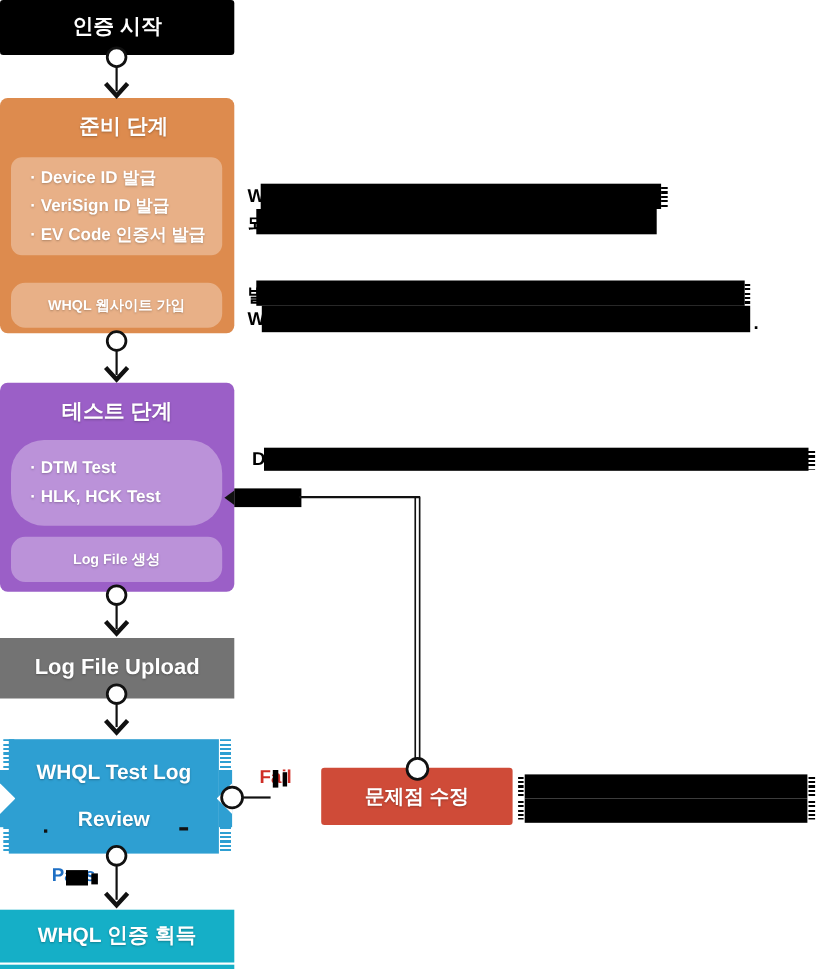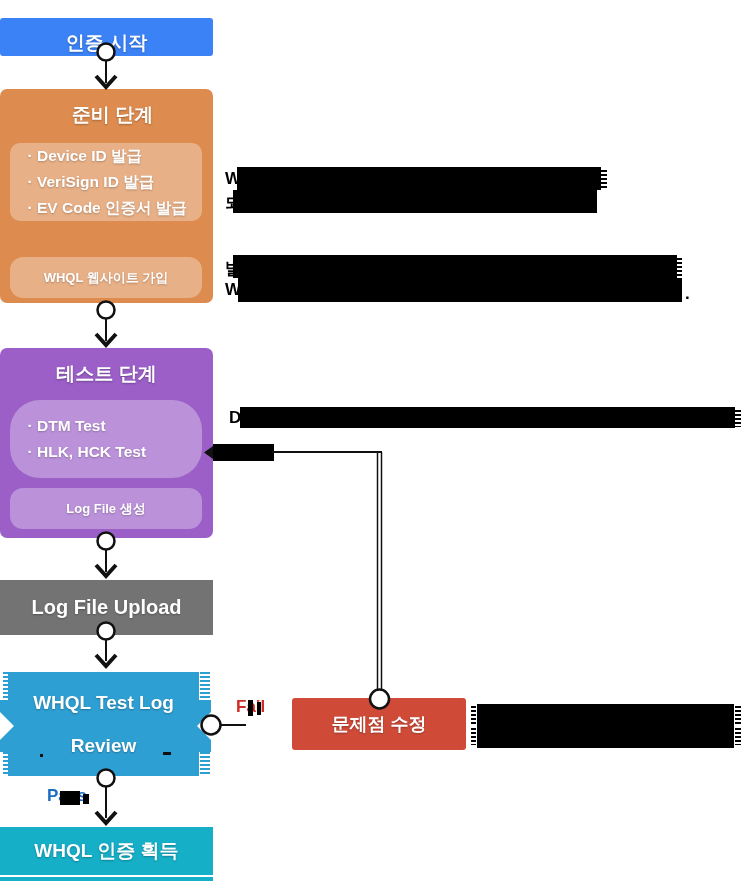--- a/index.html
+++ b/index.html
@@ -1,36 +1,36 @@
 <!DOCTYPE html>
 <html><head>
 <meta charset="utf-8">
 <style>
   * { margin:0; padding:0; box-sizing:border-box; }
   body { background:#fff; font-family:"Liberation Sans", sans-serif; }
   #canvas { position:relative; width:746px; height:881px; background:#fff; overflow:hidden; }
 
   .node { position:absolute; color:#fff; font-weight:bold; text-align:center;
           text-shadow:0 1px 2px rgba(0,0,0,0.28); }
-  .node-start  { left:0; top:18px;   width:213px; height:38px;  line-height:50px; font-size:19px; background:#3b82f6; border-radius:3px; }
+  .node-start  { left:0; top:0;   width:213px; height:50px;  line-height:50px; font-size:19px; background:#000000; border-radius:3px; }
   .node-prep   { left:0; top:89px;  width:213px; height:214px; background:#dd8b4e; border-radius:7px;padding-left:12px; }
   .node-test   { left:0; top:348px; width:213px; height:190px; background:#9b5fc7; border-radius:7px; }
   .node-upload { left:0; top:580px; width:213px; height:55px; line-height:55px; font-size:20px; background:#737373; }
   .node-cert   { left:0; top:827px; width:213px; height:48px; line-height:48px; font-size:19px; background:#15afc7; }
   .cert-strip  { position:absolute; left:0; top:877px; width:213px; height:4px; background:#15afc7; }
   .node-fix    { left:292px; top:698px; width:174px; height:52px; line-height:52px; font-size:18px; background:#cf4b38; border-radius:3px; }
 
   .group-title { padding-top:13px; font-size:19px; }
   .card { position:absolute; background:rgba(255,255,255,0.32); border-radius:10px;
           color:#fff; font-weight:bold; text-shadow:0 1px 2px rgba(0,0,0,0.25); }
   .card-list { display:flex; flex-direction:column; justify-content:center; padding-left:13px; text-align:left; }
   .card-list .item { font-size:15.5px; line-height:26px; white-space:nowrap; }
   .card-list .bullet { display:inline-block; width:14px; text-align:center; }
   .card-label { text-align:center; font-size:13px;border-radius:13px; }
-  .prep-card-items  { left:10px; top:54px;  width:192px; height:78px; }
+  .prep-card-items  { left:10px; top:54px;  width:192px; height:89px; }
   .prep-card-signup { left:10px; top:168px; width:192px; height:41px; line-height:41px; }
   .test-card-items  { left:10px; top:52px;  width:192px; height:78px;border-radius:30px; }
   .test-card-log    { left:10px; top:140px; width:192px; height:41px; line-height:41px; }
 
   
   .review-main { position:absolute; left:8px; top:672px; width:191px; height:104px; background:#2e9fd2;
                  display:flex; flex-direction:column; justify-content:center; color:#fff; font-weight:bold;
                  text-align:center; font-size:19px; line-height:26px; text-shadow:0 1px 2px rgba(0,0,0,0.28);gap:17px; }
   .review-stripes { position:absolute; width:10px; top:672px; height:104px;
                     background:repeating-linear-gradient(180deg,#2e9fd2 0 2px,#ffffff 2px 4px); }

